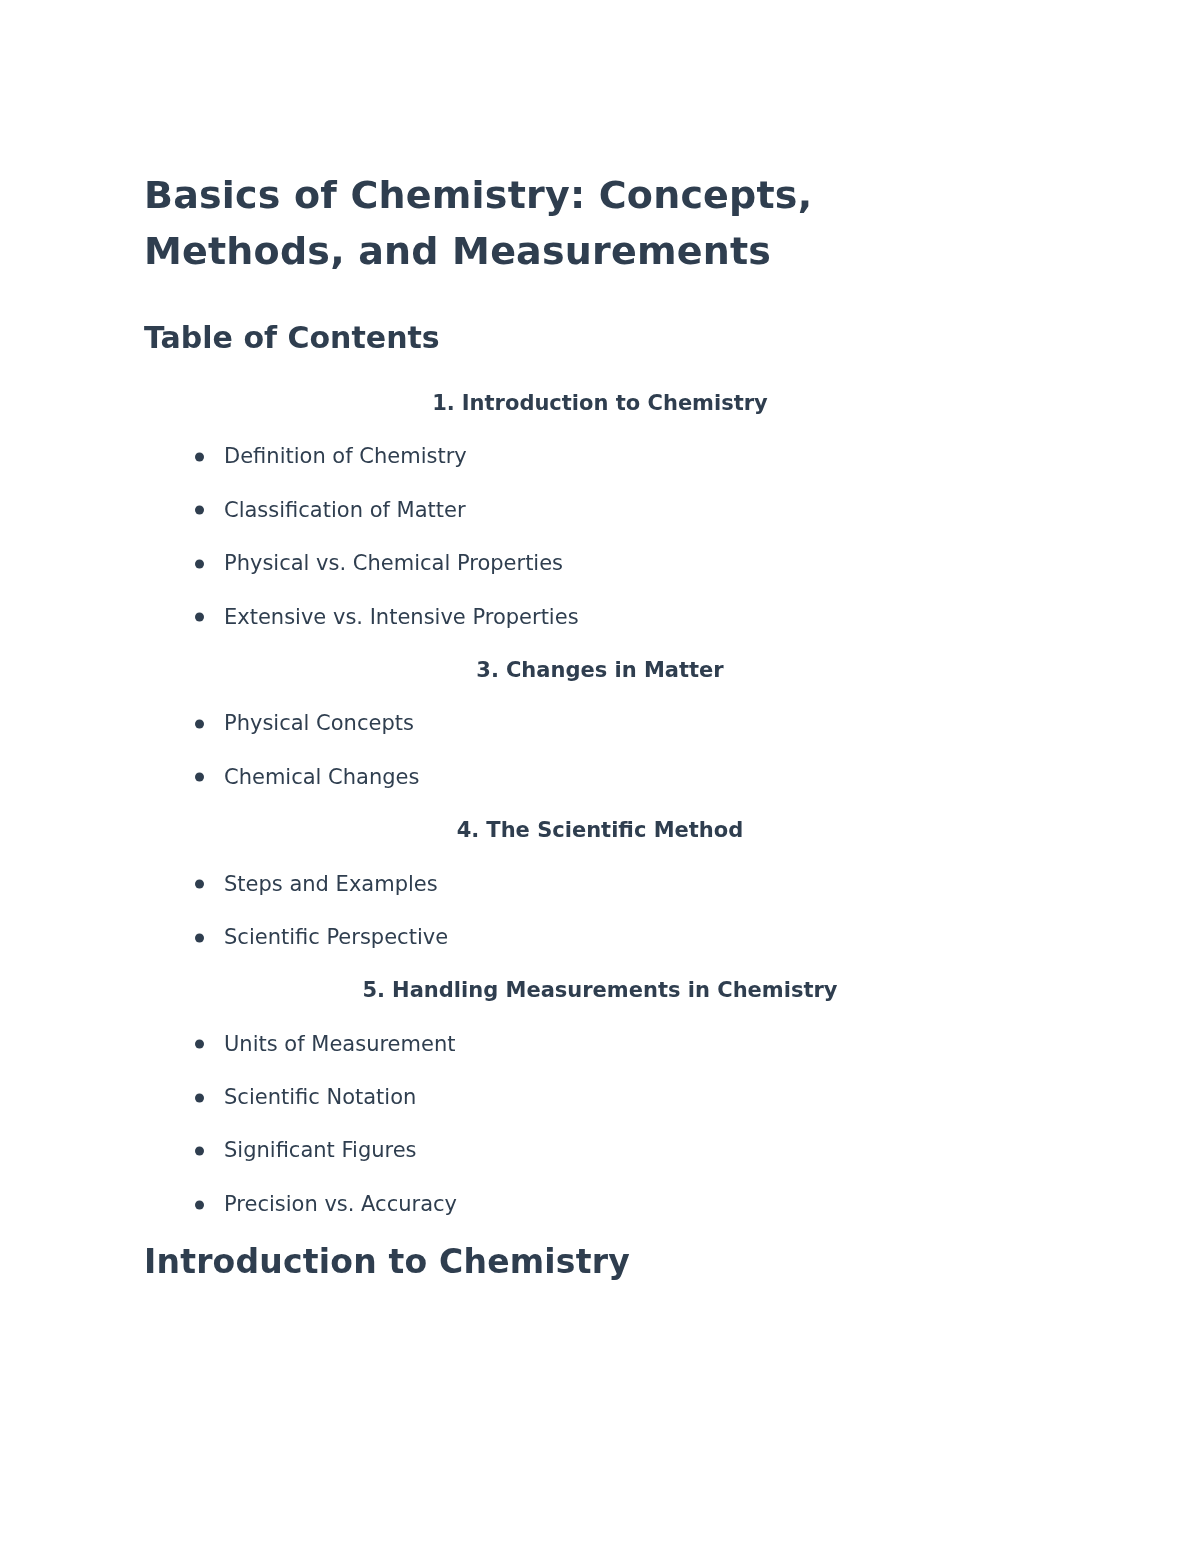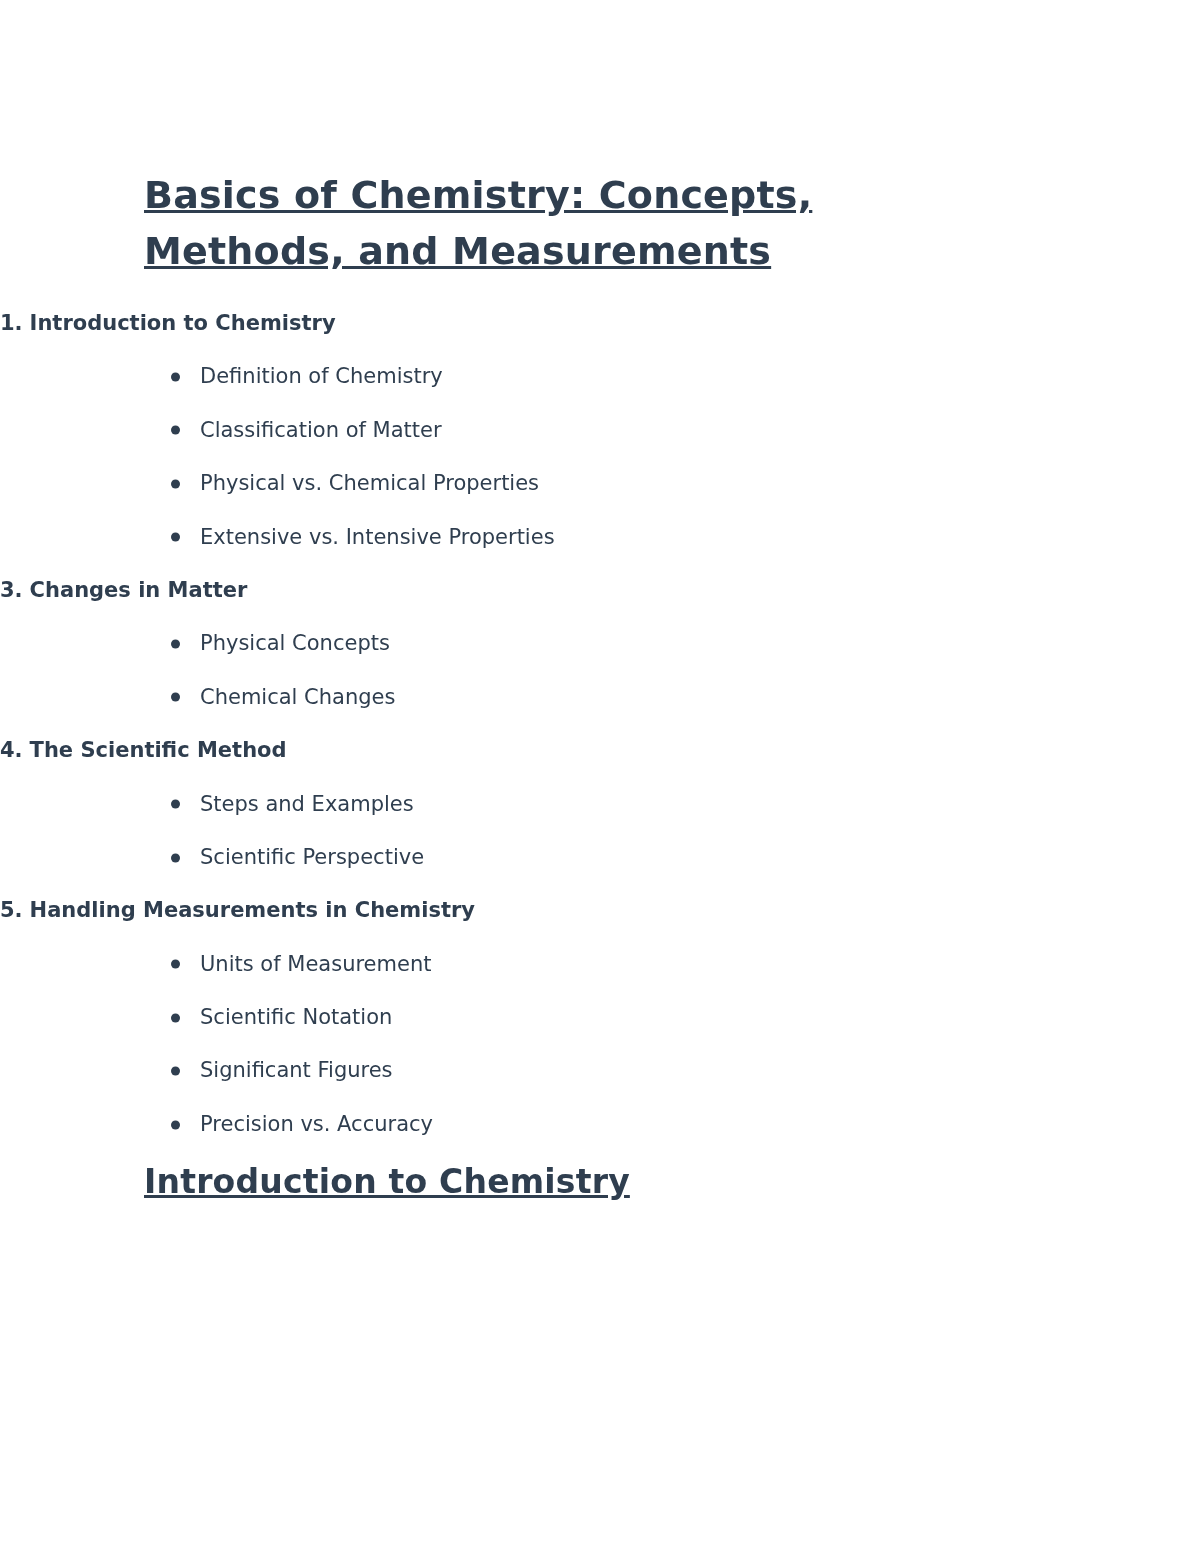--- a/index.html
+++ b/index.html
@@ -18,21 +18,21 @@
     color: var(--text-color);
     font-family: "DejaVu Sans", "Liberation Sans", sans-serif;
     overflow: hidden;
   }
   .page {
     position: relative;
     width: 1200px;
     height: 1553px;
     background: var(--bg-color);
   }
-  h1, h2 { margin: 0; font-weight: bold; color: var(--text-color); text-decoration: underline; }
+  h1, h2 { margin: 0; font-weight: bold; color: var(--text-color); }
 
   .doc-title {
     font-size: 38px;
     line-height: 56px;
     margin: 167px 0 0 144px;
     max-width: 770px;
     letter-spacing: 0.2px;
   }
   .toc-heading {
     font-size: 30px;
@@ -43,26 +43,28 @@
     margin-top: 18px;
   }
   .toc-row {
     height: 53.4px;
     line-height: 53.4px;
     font-size: 21px;
     white-space: nowrap;
   }
   .toc-item {
     font-weight: bold;
+    text-align: center;
   }
   .toc-num { display: inline-block; margin-right: 7px; }
   .toc-bullet {
     position: relative;
     padding-left: 200px;
     font-weight: normal;
+    margin-left: 24px;
   }
   .toc-bullet .dot {
     position: absolute;
     left: 171px;
     top: 50%;
     transform: translateY(-50%);
     width: 9px;
     height: 9px;
     border-radius: 50%;
     background: var(--text-color);
@@ -73,20 +75,21 @@
     margin: 8px 0 0 144px;
     letter-spacing: 0.2px;
   }
 </style>
 </head>
 <body>
 
 <div class="page">
   <h1 class="doc-title">Basics of Chemistry: Concepts, Methods, and Measurements</h1>
 
+  <h2 class="toc-heading">Table of Contents</h2>
 
   <div class="toc-list">
       <div class="toc-row toc-item"><span class="toc-num">1.</span><span>Introduction to Chemistry</span></div>
       <div class="toc-row toc-bullet"><span class="dot"></span><span>Definition of Chemistry</span></div>
       <div class="toc-row toc-bullet"><span class="dot"></span><span>Classification of Matter</span></div>
       <div class="toc-row toc-bullet"><span class="dot"></span><span>Physical vs. Chemical Properties</span></div>
       <div class="toc-row toc-bullet"><span class="dot"></span><span>Extensive vs. Intensive Properties</span></div>
       <div class="toc-row toc-item"><span class="toc-num">3.</span><span>Changes in Matter</span></div>
       <div class="toc-row toc-bullet"><span class="dot"></span><span>Physical Concepts</span></div>
       <div class="toc-row toc-bullet"><span class="dot"></span><span>Chemical Changes</span></div>

